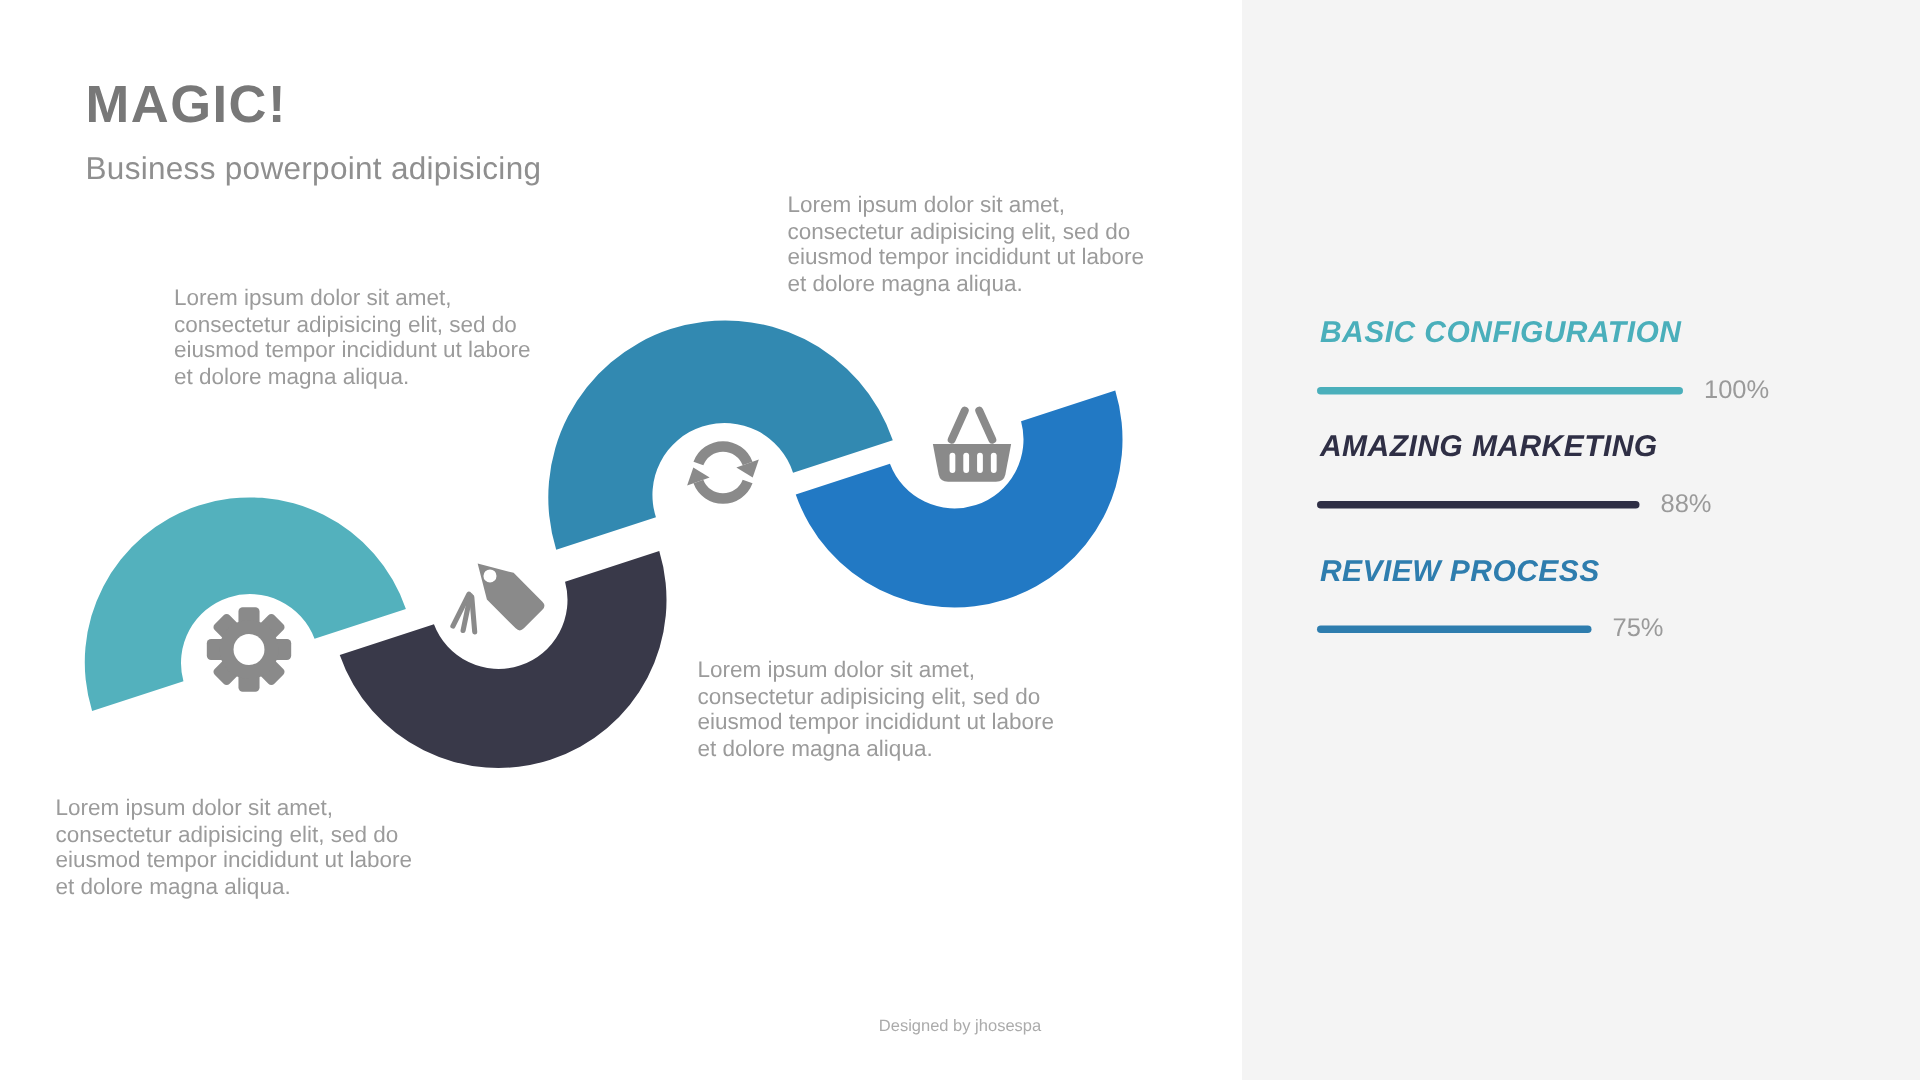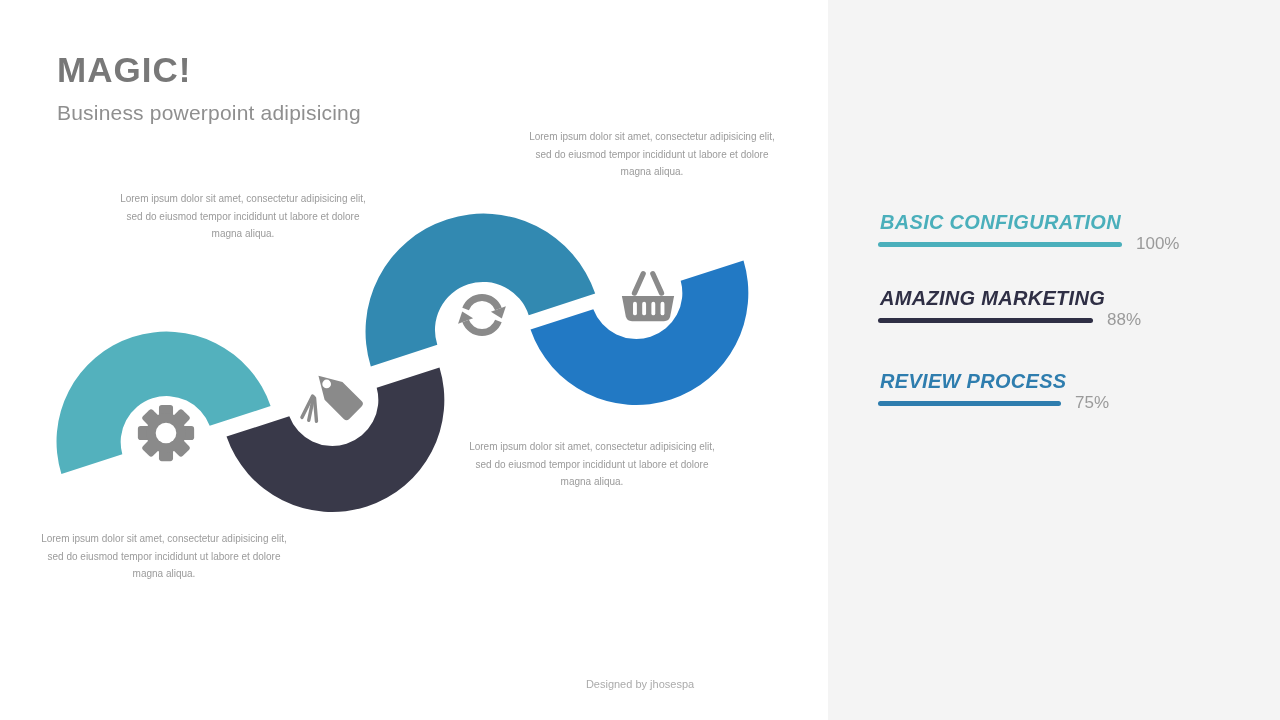--- a/index.html
+++ b/index.html
@@ -32,37 +32,37 @@
   
   #wave { position:absolute; left:0; top:0; width:1280px; height:720px; pointer-events:none; }
 
   
   .dico { position:absolute; overflow:visible; }
   .dico .ink { fill:var(--icon_gray,#8A8A8A); }
   .dico .stroke-ink { stroke:var(--icon_gray,#8A8A8A); fill:none; }
 
   
   .step-text {
-    position:absolute; width:254px; text-align:center;
-    font-size:10px; line-height:17.5px; color:var(--body_text_gray,#9B9B9B);
+    position:absolute; width:254px; 
+    font-size:15px; line-height:17.5px; color:var(--body_text_gray,#9B9B9B);
   }
   .t1 { left:116px; top:190px; }
   .t2 { left:37px;  top:530px; }
   .t3 { left:525px; top:128px; }
   .t4 { left:465px; top:438px; }
 
   
   .prog { position:absolute; left:50px; width:360px; }
   .p1 { top:210px; } .p2 { top:286px; } .p3 { top:369px; } .p4 { top:450px; }
   .prog-label {
     font-size:20px; font-weight:bold; letter-spacing:.3px; line-height:24px;
     padding-left:2px;
     font-style:italic;
   }
-  .prog-row { display:flex; align-items:center; gap:14px; }
+  .prog-row { display:flex; align-items:center; gap:14px; margin-top:16px; }
   .prog-bar { height:5px; border-radius:2.5px; }
   .prog-pct { font-size:17px; color:var(--percent_gray,#9A9A9A); }
 
   
   .credit {
     position:absolute; left:0; top:678px; width:1280px; text-align:center;
     font-size:11px; color:var(--credit_gray,#ABABAB);
   }
 </style>
 </head>

